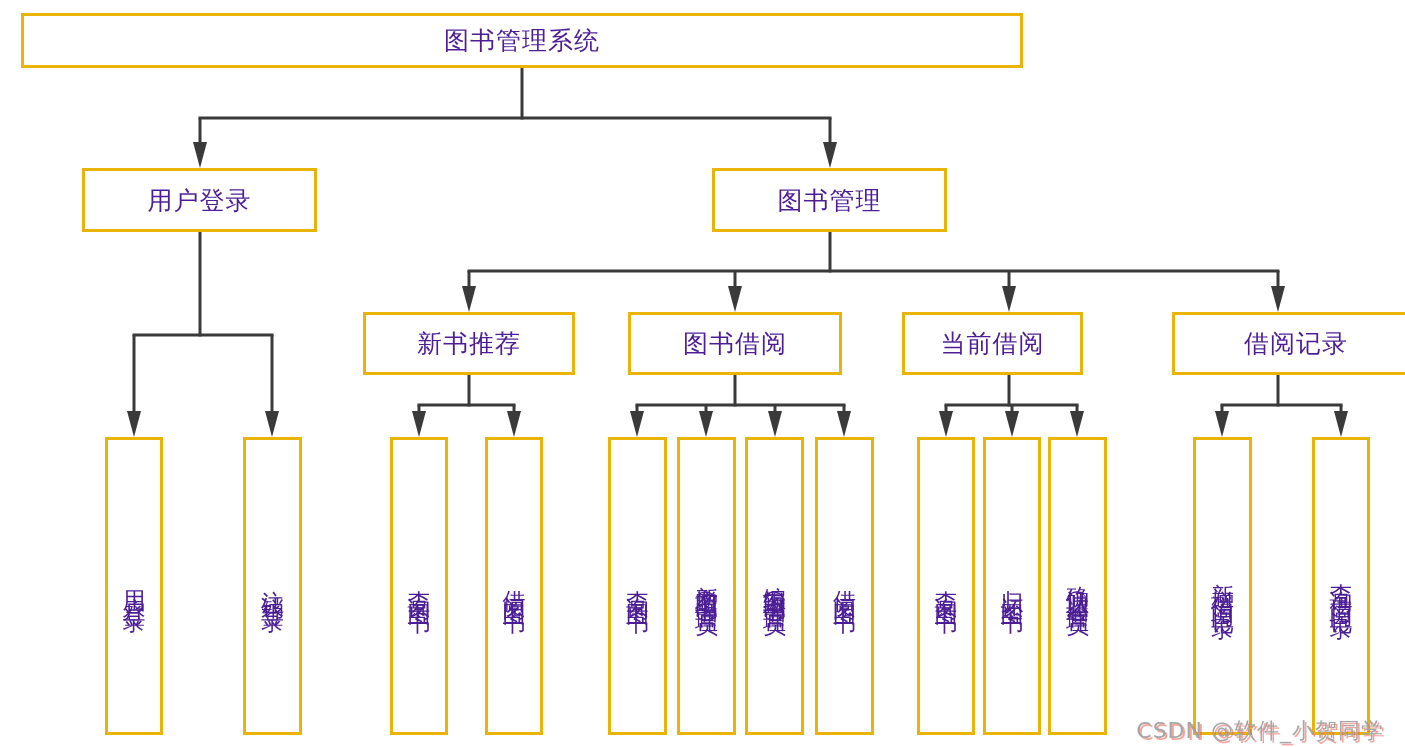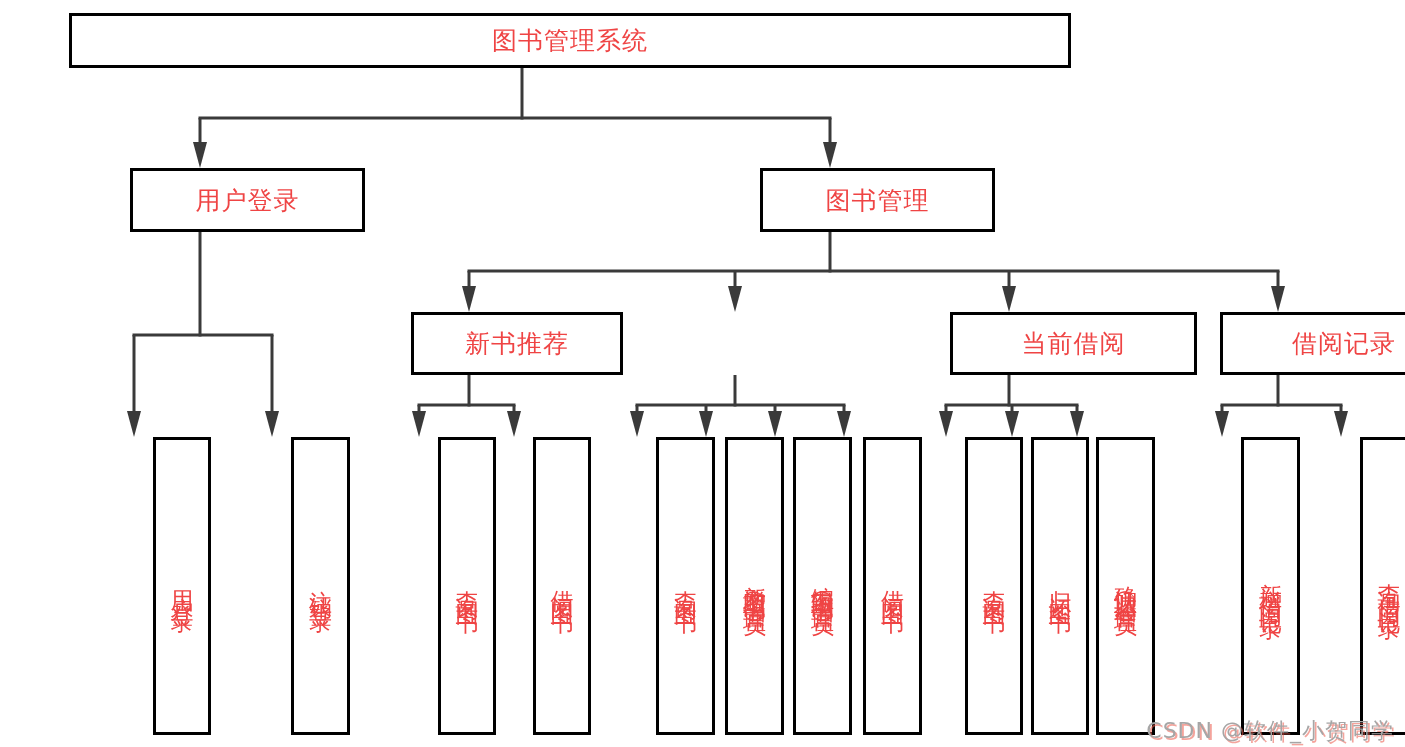--- a/index.html
+++ b/index.html
@@ -15,26 +15,25 @@
     background: #ffffff;
     overflow: hidden;
   }
   .svg-layer {
     position: absolute; left: 0; top: 0;
     width: 1405px; height: 747px;
   }
   .node {
     position: absolute;
     background: #ffffff;
-    border: 3px solid #000000;
+    border: 3px solid #eab308;
     display: flex;
     align-items: center;
     justify-content: center;
-    color: #ef4444;
-    margin-left: 48px;
+    color: #4c1d95;
   }
   .node-h {
     font-size: 25px;
     letter-spacing: 1px;
     white-space: nowrap;
   }
   .node-v {
     font-size: 23px;
   }
   .node-v .vtext {
@@ -42,21 +41,21 @@
     text-orientation: mixed;
     letter-spacing: 7px;
     line-height: 1.0;
     white-space: nowrap;
   }
   .node-v.tight .vtext {
     letter-spacing: 4px;
   }
   .watermark {
     position: absolute;
-    right: 11px; bottom: 1px;
+    right: 21px; bottom: 1px;
     font-size: 22px;
     letter-spacing: 1px;
     color: #a6a6a6;
     text-shadow: 2px 2px 0 rgba(235, 90, 75, 0.55);
     white-space: nowrap;
   }
 </style>
 </head>
 <body>
 
@@ -127,21 +126,22 @@
       <polygon points="1334,411 1348,411 1341,437"></polygon>
     </g>
   </svg>
 
   <div class="node node-h" style="left:21px; top:13px; width:1002px; height:55px;">图书管理系统</div>
 
   <div class="node node-h" style="left:82px; top:168px; width:235px; height:64px;">用户登录</div>
   <div class="node node-h" style="left:363px; top:312px; width:212px; height:63px;">新书推荐</div>
 
   <div class="node node-h" style="left:712px; top:168px; width:235px; height:64px;">图书管理</div>
-  <div class="node node-h" style="left:902px; top:312px; width:247px; height:63px;">当前借阅</div>
+  <div class="node node-h" style="left:628px; top:312px; width:214px; height:63px;">图书借阅</div>
+  <div class="node node-h" style="left:902px; top:312px; width:181px; height:63px;">当前借阅</div>
   <div class="node node-h" style="left:1172px; top:312px; width:248px; height:63px;">借阅记录</div>
 
   <div class="node node-v" style="left:105px; top:437px; width:58px; height:298px;">
     <span class="vtext">用户登录</span>
   </div>
   <div class="node node-v" style="left:243px; top:437px; width:59px; height:298px;">
     <span class="vtext">注销登录</span>
   </div>
 
   <div class="node node-v" style="left:390px; top:437px; width:58px; height:298px;">

